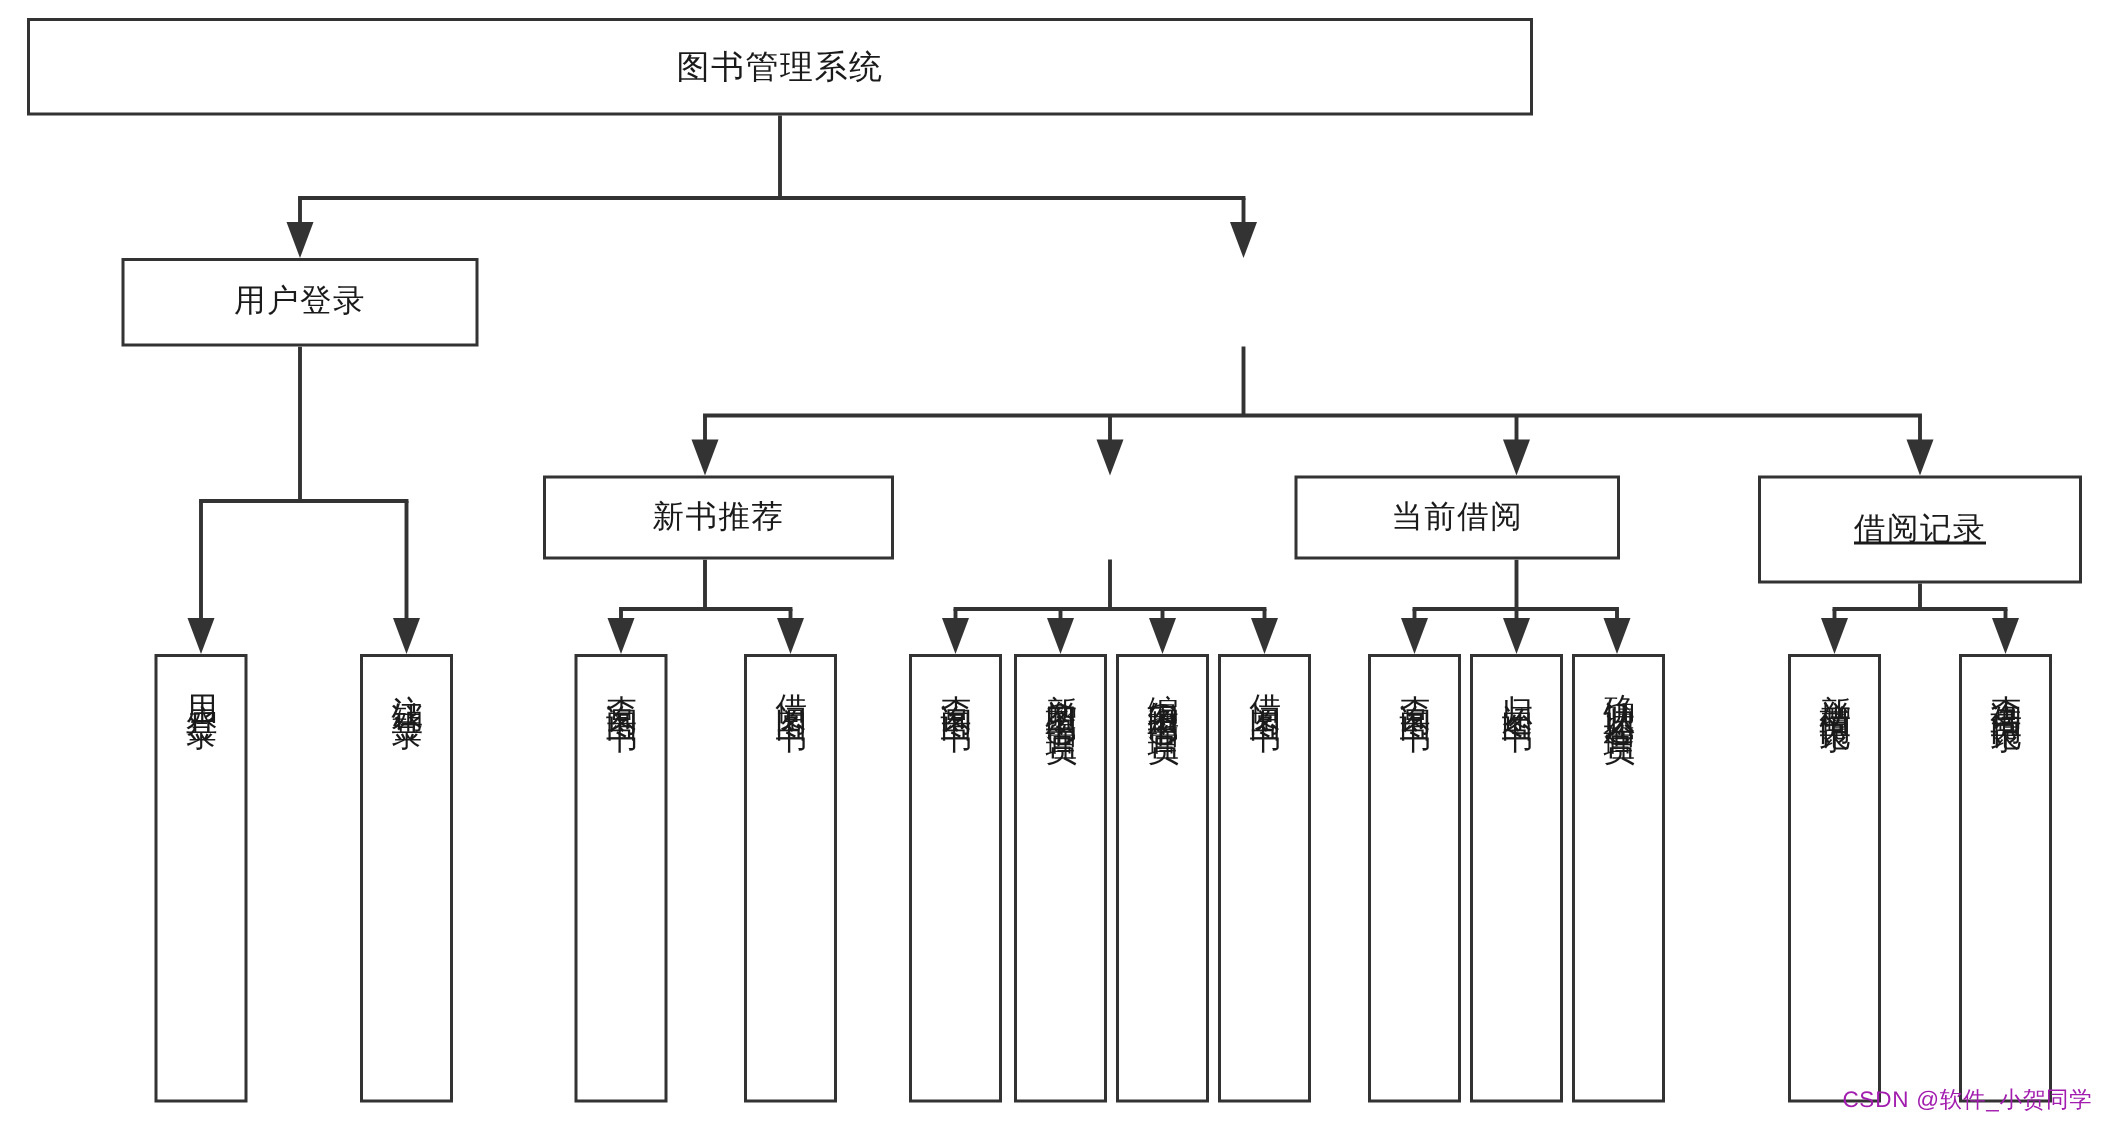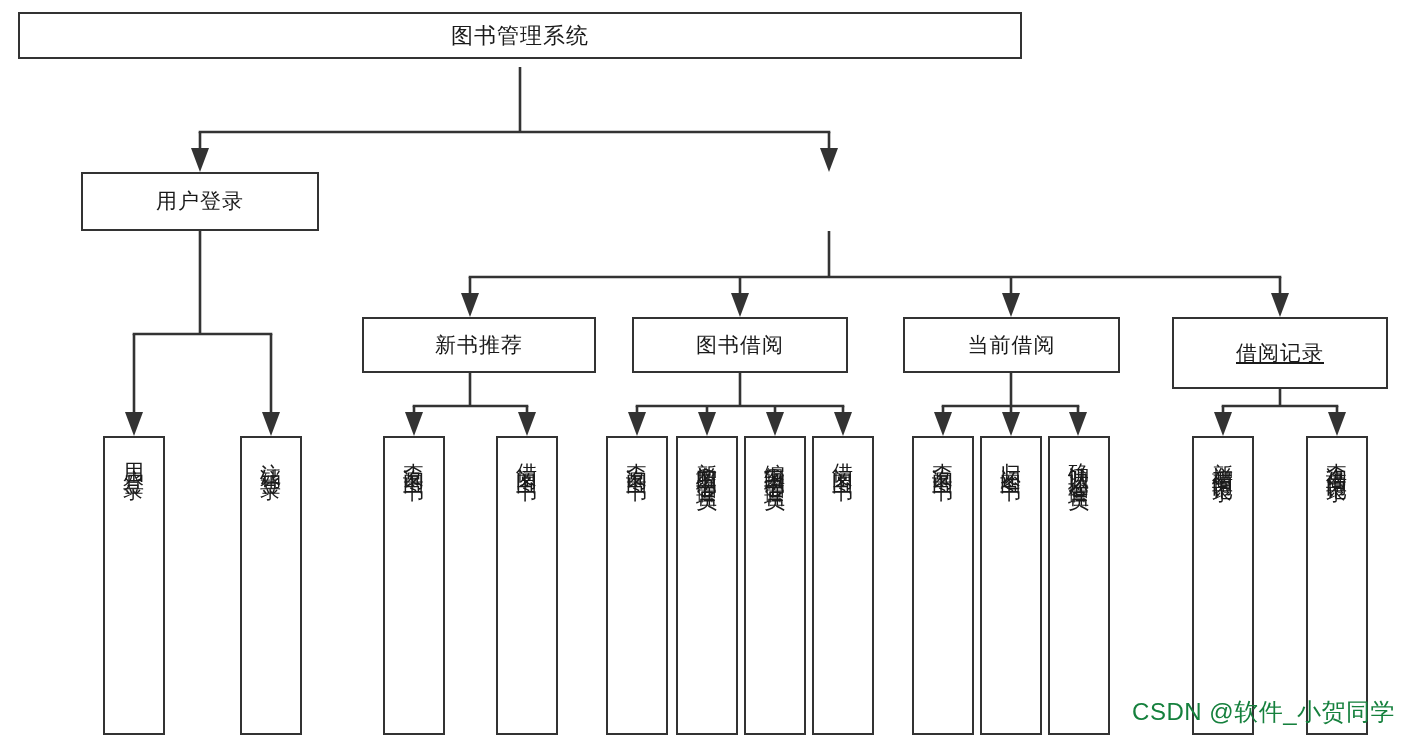--- a/index.html
+++ b/index.html
@@ -70,23 +70,23 @@
     letter-spacing:6px;
     white-space:nowrap;
     text-align:left;
   }
   .node.leaf.tall .node-label{ letter-spacing:4px; }
 
   
   #watermark{
     position:absolute;
     right:10px;
-    bottom:19px;
-    font-size:24px;
-    color:#15803d;
+    bottom:4px;
+    font-size:15px;
+    color:#a21caf;
     letter-spacing:0.5px;
     white-space:nowrap;
     user-select:none;
   }
 </style>
 </head>
 <body>
 
 <div id="diagram-root">
 
@@ -162,35 +162,32 @@
     <g>
       <line x1="1280" y1="373" x2="1280" y2="406"></line>
       <line x1="1221.7" y1="406" x2="1338.3" y2="406"></line>
       <line x1="1223" y1="406" x2="1223" y2="420"></line>
       <polygon points="1223,436 1214,412 1232,412"></polygon>
       <line x1="1337" y1="406" x2="1337" y2="420"></line>
       <polygon points="1337,436 1328,412 1346,412"></polygon>
     </g>
   </svg>
 
-  <div class="node horiz root" style="left:18px;top:12px;width:1004px;height:47px;">
+  <div class="node horiz root" style="left:18px;top:12px;width:1004px;height:65px;">
     <span class="node-label">图书管理系统</span>
   </div>
 
   <div class="node horiz" style="left:81px;top:172px;width:238px;height:59px;">
     <span class="node-label">用户登录</span>
   </div>
 
   <div class="node horiz" style="left:362px;top:317px;width:234px;height:56px;">
     <span class="node-label">新书推荐</span>
   </div>
-  <div class="node horiz" style="left:632px;top:317px;width:216px;height:56px;">
-    <span class="node-label">图书借阅</span>
-  </div>
-  <div class="node horiz" style="left:903px;top:317px;width:217px;height:56px;">
+  <div class="node horiz" style="left:863px;top:317px;width:217px;height:56px;">
     <span class="node-label">当前借阅</span>
   </div>
   <div class="node horiz" style="left:1172px;top:317px;width:216px;height:72px;text-decoration:underline;">
     <span class="node-label">借阅记录</span>
   </div>
 
   <div class="node leaf" style="left:103px;top:436px;width:62px;height:299px;">
     <span class="node-label">用户登录</span>
   </div>
   <div class="node leaf" style="left:240px;top:436px;width:62px;height:299px;">

